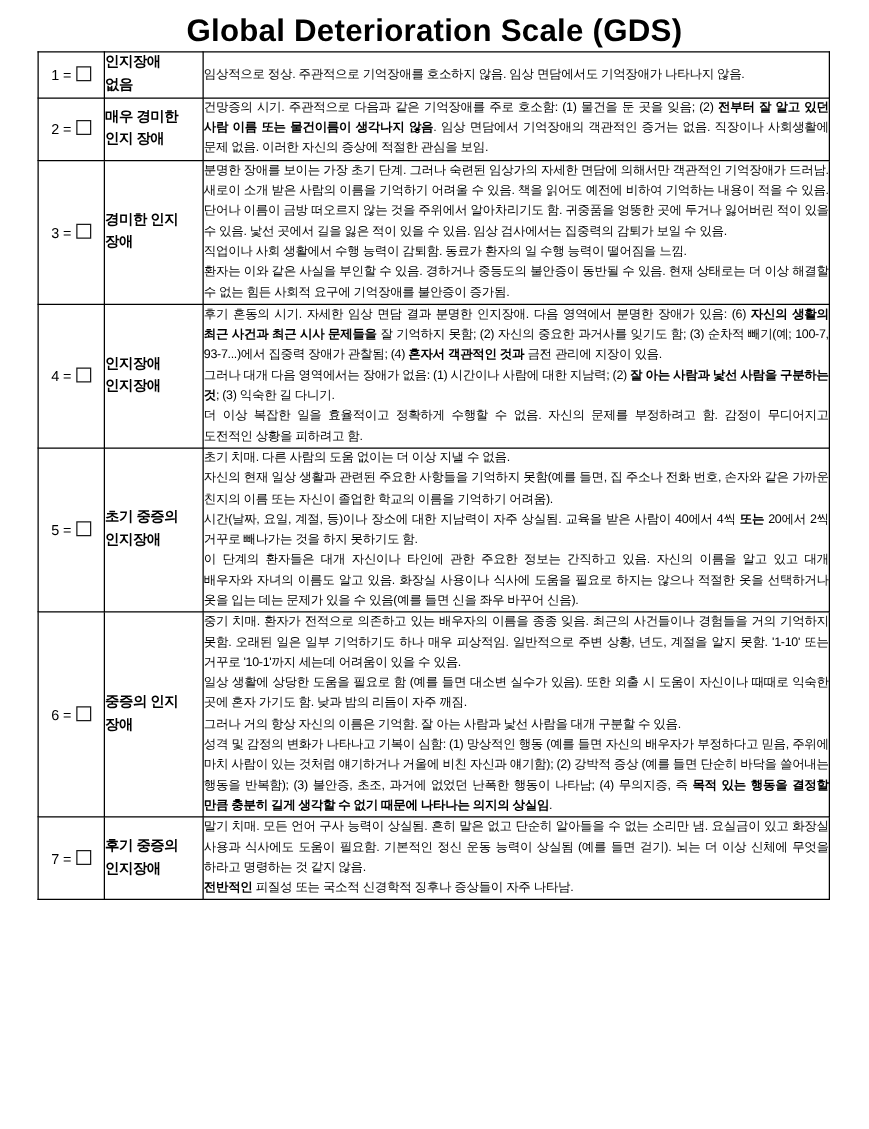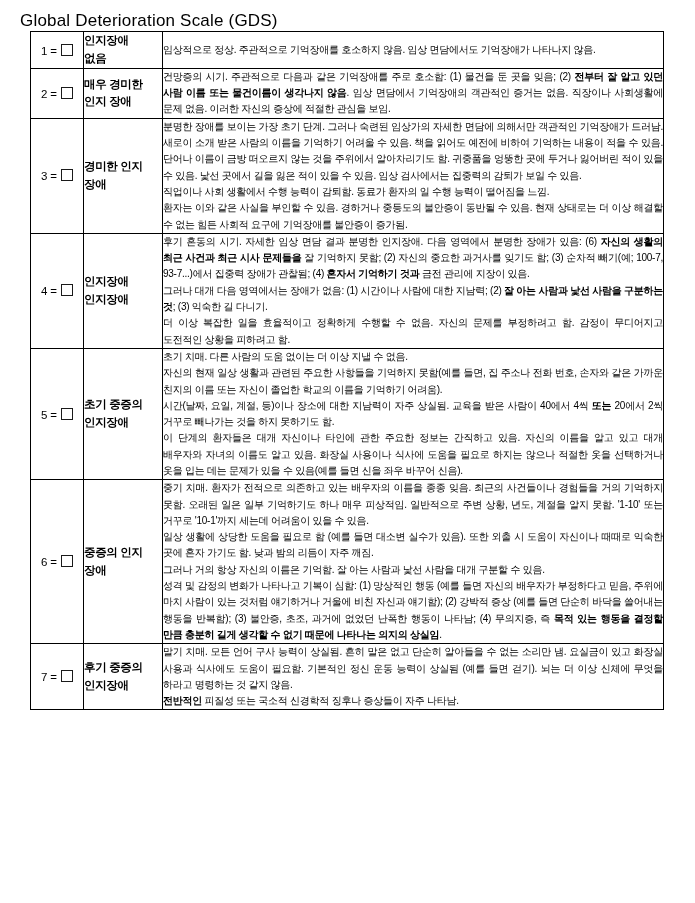--- a/index.html
+++ b/index.html
@@ -13,22 +13,23 @@
     font-family: "Liberation Sans", "DejaVu Sans", sans-serif;
     color: #000000;
     -webkit-font-smoothing: none;
   }
   .page {
     width: 695px;
     box-sizing: border-box;
     padding: 0 0 10px 0;
   }
   .doc-title {
-    font-size: 17px;
-    font-weight: normal;
+    text-align: center;
+    font-size: 25px;
+    font-weight: bold;
     letter-spacing: 0.2px;
     margin: 10px 0 0 0;
     padding: 0 20px;
     line-height: 1.25;
   }
   .subtitle {
     font-size: 12.5px;
     font-weight: bold;
     margin: 19px 0 6px 31px;
     letter-spacing: -0.2px;
@@ -128,21 +129,21 @@
             <span class="desc-line"><span>환자는 이와 같은 사실을 부인할 수 있음. 경하거나 중등도의 불안증이 동반될 수 있음. 현재 상태로는 더 이상 해결할 수 없는 힘든 사회적 요구에 기억장애를 불안증이 증가됨.</span></span>
           </td>
         </tr>
         <tr>
           <td class="col-check"><span class="chk-num">4</span><span class="chk-eq">=</span><span class="chk-box"></span></td>
           <td class="col-label">
             <span class="lbl-line">인지장애</span>
             <span class="lbl-line">인지장애</span>
           </td>
           <td class="col-desc">
-            <span class="desc-line"><span>후기 혼동의 시기. 자세한 임상 면담 결과 분명한 인지장애. 다음 영역에서 분명한 장애가 있음: (6) </span><b>자신의 생활의 최근 사건과 최근 시사 문제들을</b><span> 잘 기억하지 못함; (2) 자신의 중요한 과거사를 잊기도 함; (3) 순차적 빼기(예; 100-7, 93-7...)에서 집중력 장애가 관찰됨; (4) </span><b>혼자서 기억하기 것과</b><span> 금전 관리에 지장이 있음.</span></span>
+            <span class="desc-line"><span>후기 혼동의 시기. 자세한 임상 면담 결과 분명한 인지장애. 다음 영역에서 분명한 장애가 있음: (6) </span><b>자신의 생활의 최근 사건과 최근 시사 문제들을</b><span> 잘 기억하지 못함; (2) 자신의 중요한 과거사를 잊기도 함; (3) 순차적 빼기(예; 100-7, 93-7...)에서 집중력 장애가 관찰됨; (4) </span><b>혼자서 객관적인 것과</b><span> 금전 관리에 지장이 있음.</span></span>
             <span class="desc-line"><span>그러나 대개 다음 영역에서는 장애가 없음: (1) 시간이나 사람에 대한 지남력; (2) </span><b>잘 아는 사람과 낯선 사람을 구분하는 것</b><span>; (3) 익숙한 길 다니기.</span></span>
             <span class="desc-line"><span>더 이상 복잡한 일을 효율적이고 정확하게 수행할 수 없음. 자신의 문제를 부정하려고 함. 감정이 무디어지고 도전적인 상황을 피하려고 함.</span></span>
           </td>
         </tr>
         <tr>
           <td class="col-check"><span class="chk-num">5</span><span class="chk-eq">=</span><span class="chk-box"></span></td>
           <td class="col-label">
             <span class="lbl-line">초기 중증의</span>
             <span class="lbl-line">인지장애</span>
           </td>

